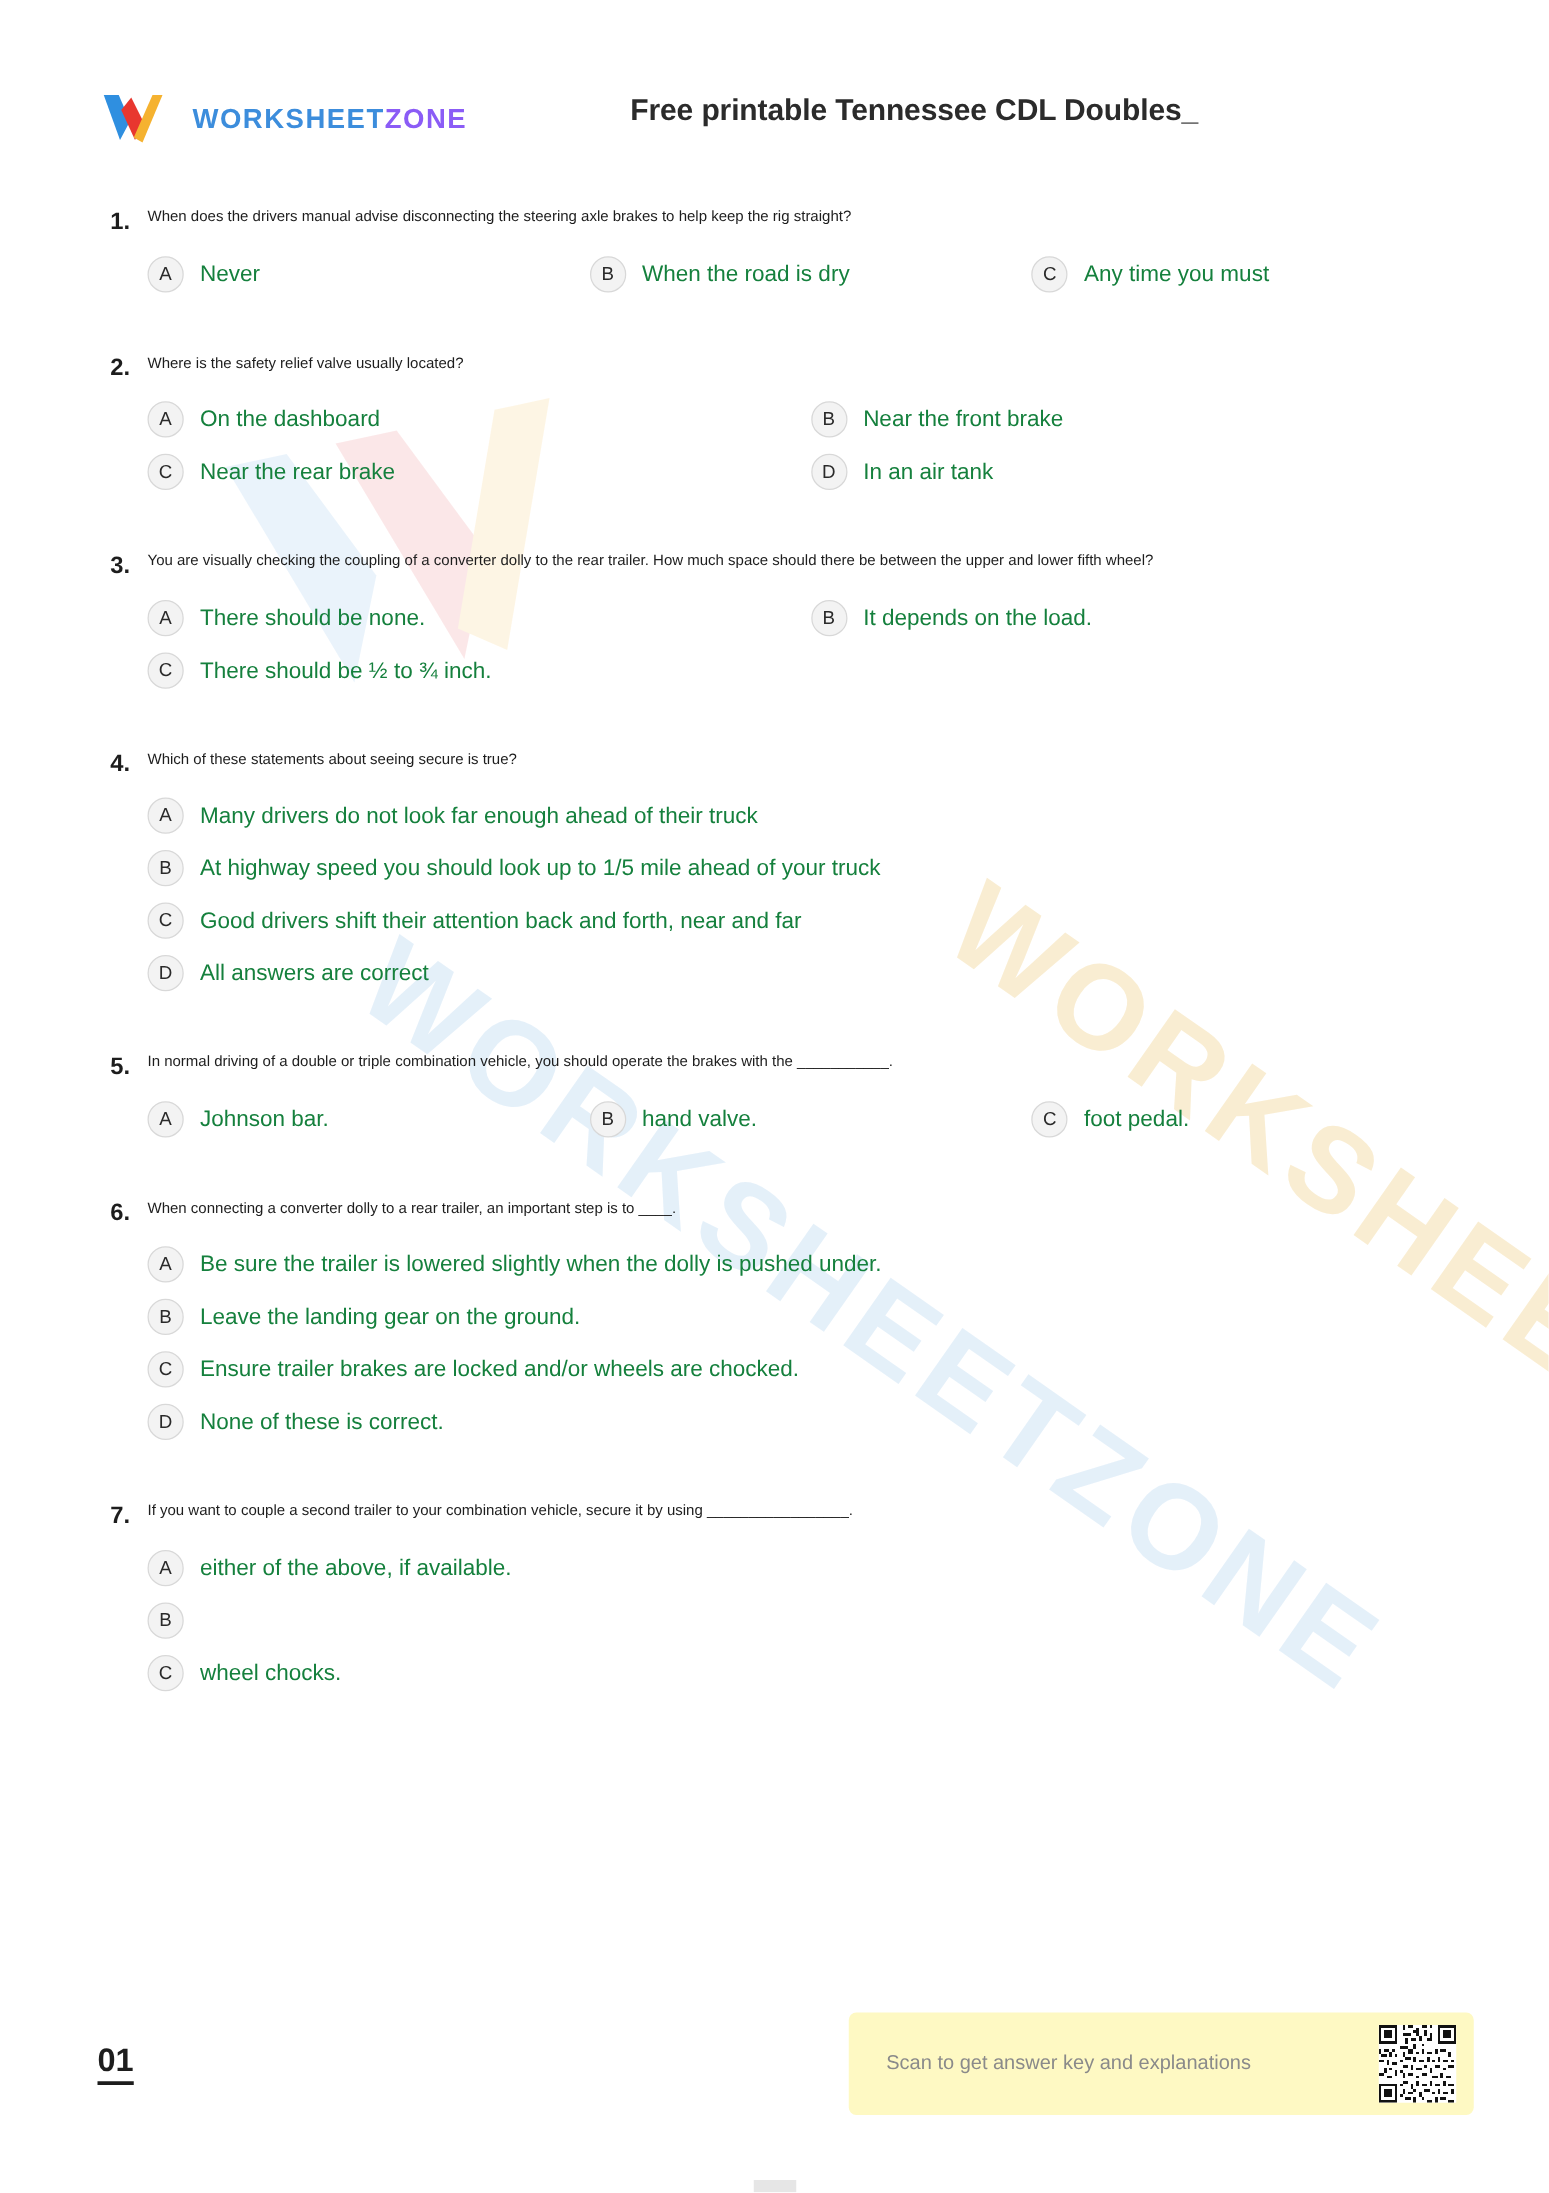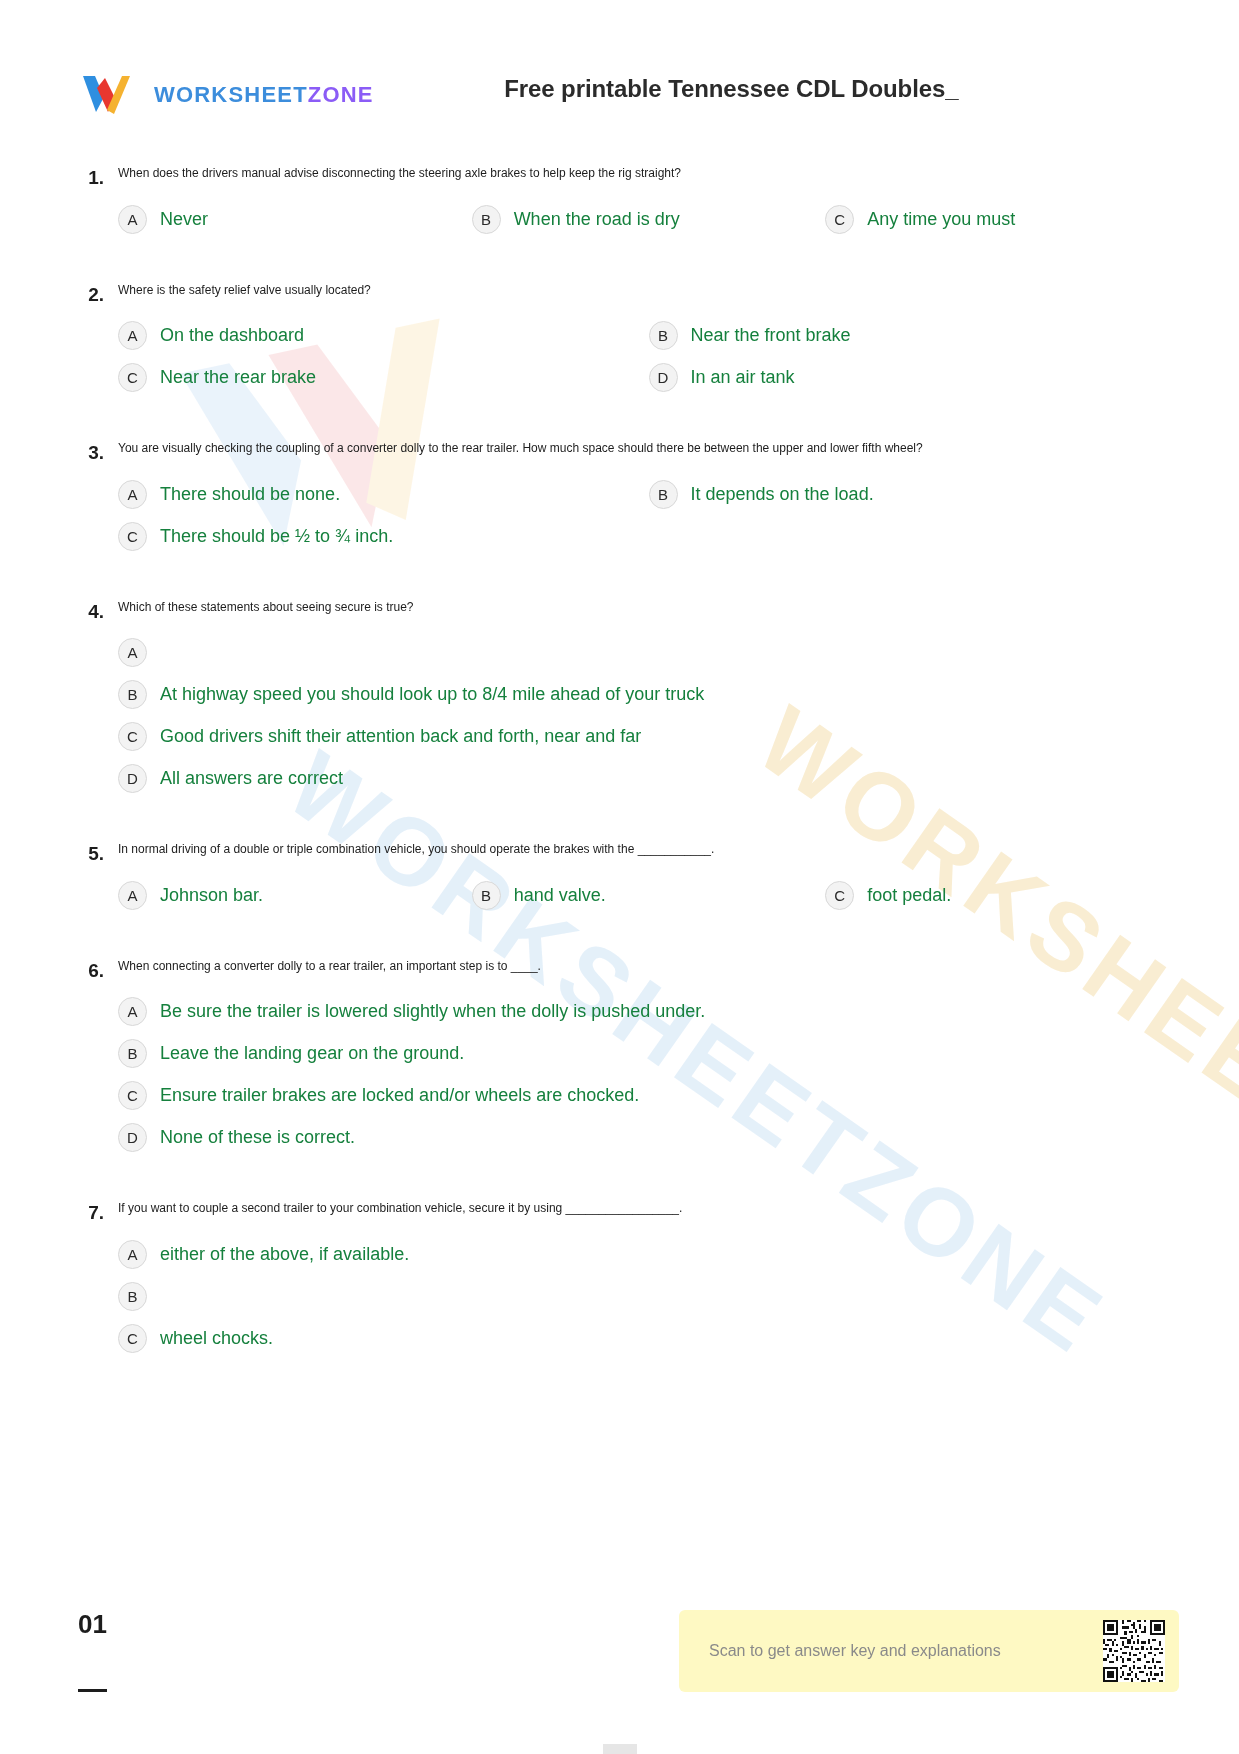--- a/index.html
+++ b/index.html
@@ -160,20 +160,21 @@
   }
 
   
   .footer {
     position: absolute;
     left: 0;
     right: 0;
     bottom: 62px;
     z-index: 2;
     display: flex;
+    align-items: center;
     padding: 0 60px 0 78px;
   }
   .page-num {
     font-size: 26px;
     font-weight: 700;
     color: #1d1d1d;
     border-bottom: 3px solid #1d1d1d;
     padding-bottom: 2px;
     line-height: 1.1;
   }
@@ -305,24 +306,25 @@
         </div>
       </div>
       <div class="q">
         <div class="q-head">
           <div class="q-num">4.</div>
           <div class="q-text">Which of these statements about seeing secure is true?</div>
         </div>
         <div class="opts cols1">
           <div class="opt">
             <div class="opt-letter">A</div>
-          </div>
-          <div class="opt">
-            <div class="opt-letter">B</div>
-            <div class="opt-label">At highway speed you should look up to 8/4 mile ahead of your truck</div>
+            <div class="opt-label">Many drivers do not look far enough ahead of their truck</div>
+          </div>
+          <div class="opt">
+            <div class="opt-letter">B</div>
+            <div class="opt-label">At highway speed you should look up to 1/5 mile ahead of your truck</div>
           </div>
           <div class="opt">
             <div class="opt-letter">C</div>
             <div class="opt-label">Good drivers shift their attention back and forth, near and far</div>
           </div>
           <div class="opt">
             <div class="opt-letter">D</div>
             <div class="opt-label">All answers are correct</div>
           </div>
         </div>

